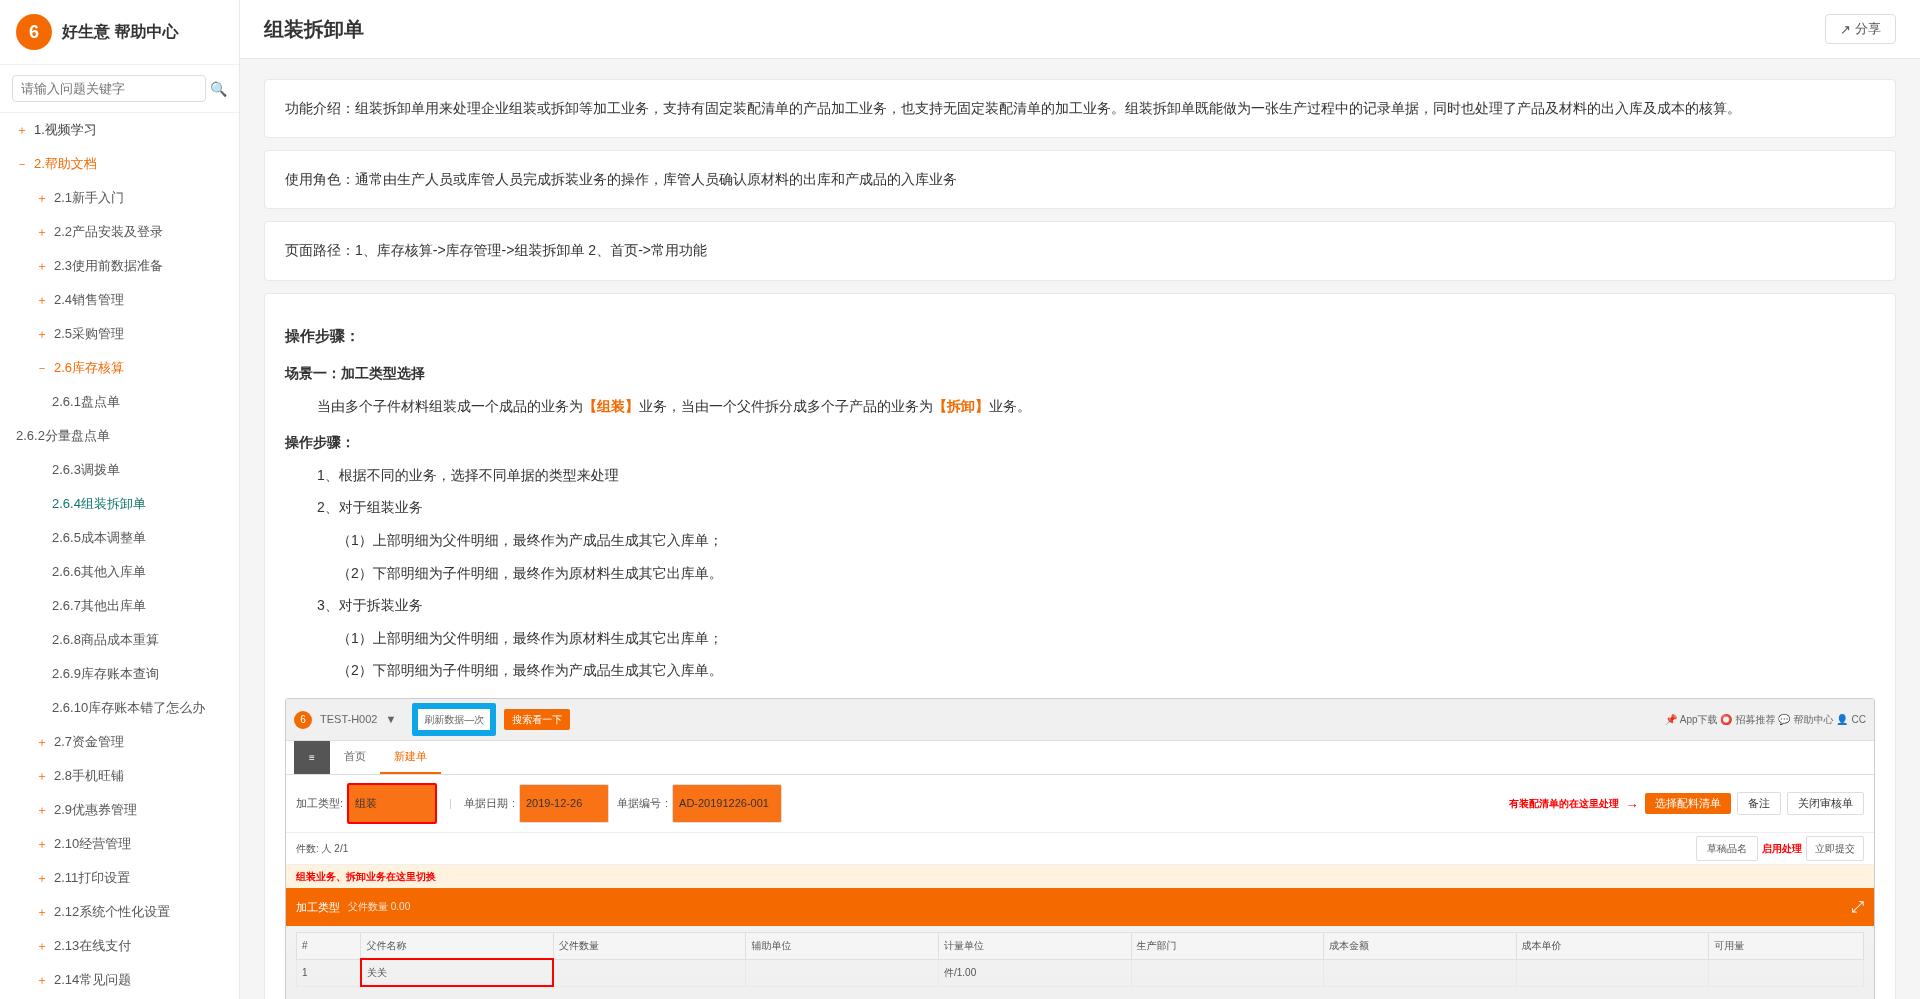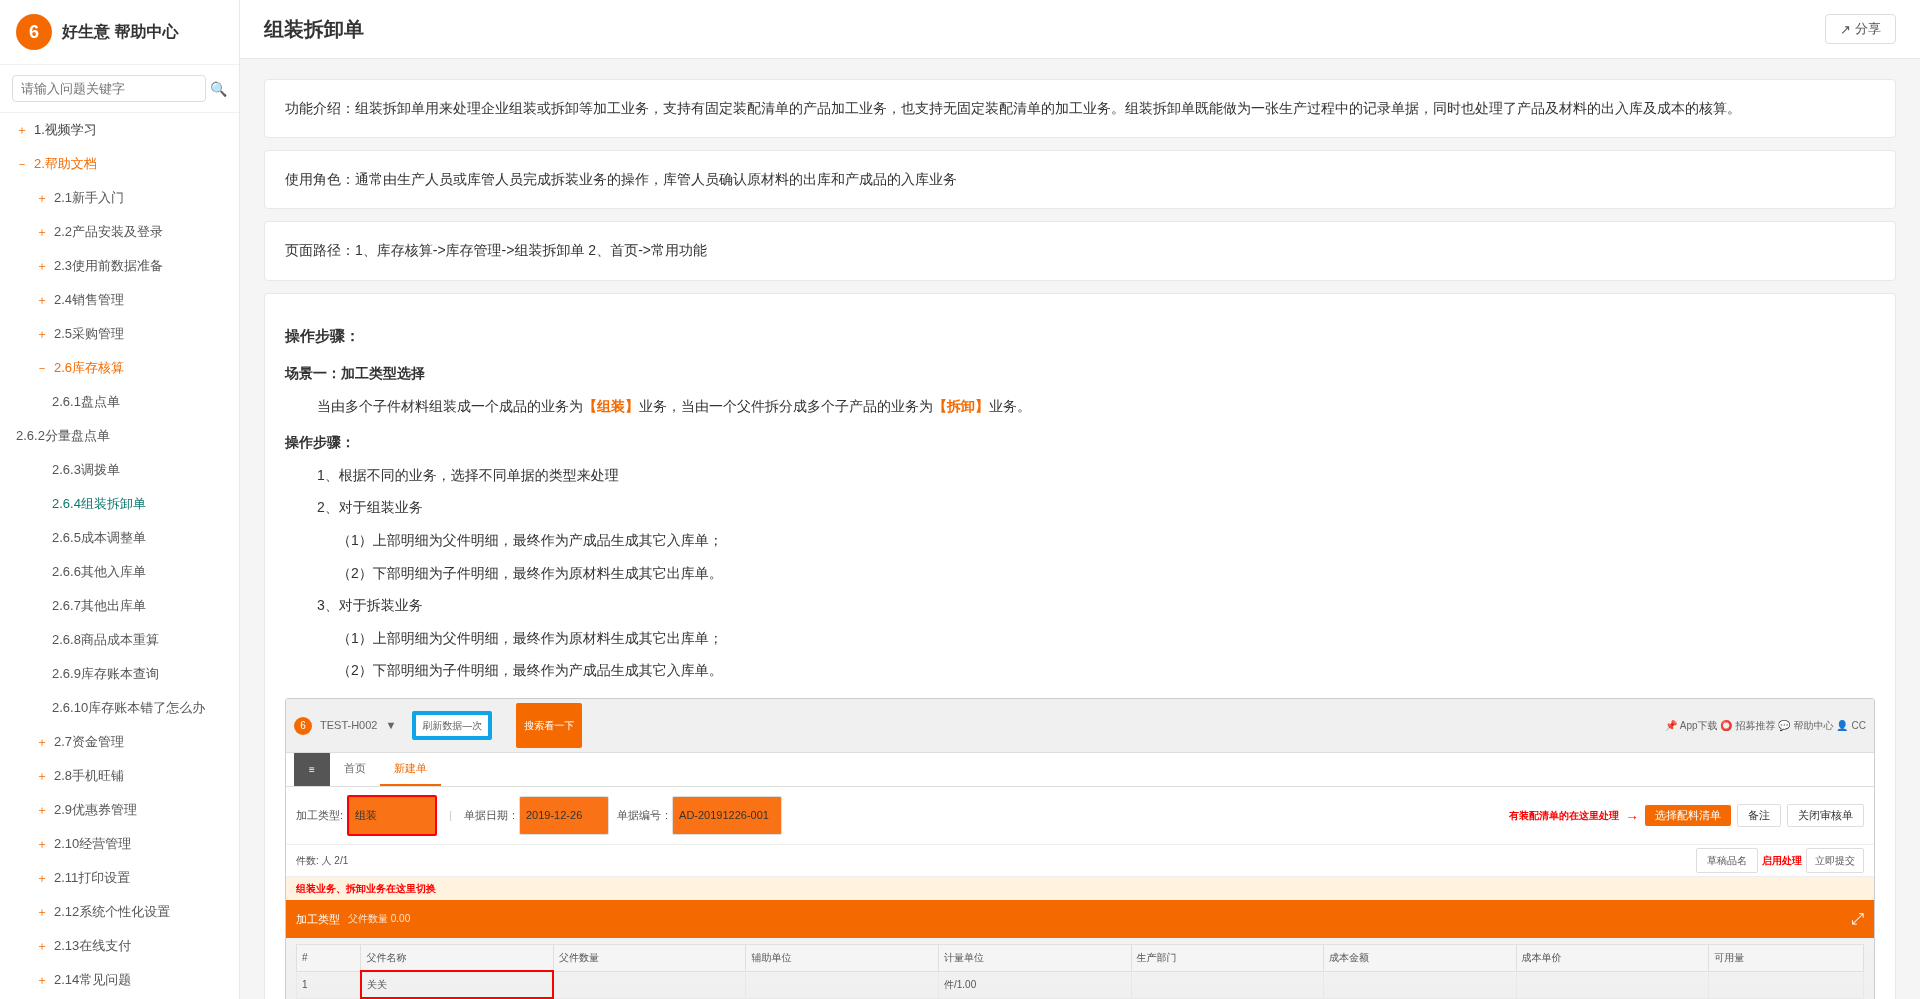--- a/index.html
+++ b/index.html
@@ -451,22 +451,22 @@
       <p class="sub-item-text">（1）上部明细为父件明细，最终作为原材料生成其它出库单；</p>
       <p class="sub-item-text">（2）下部明细为子件明细，最终作为产成品生成其它入库单。</p>
 
       <div class="screenshot-container">
         <div class="sc-mock">
 
           <div class="sc-top-bar">
             <span style="background:#f56a00;color:#fff;width:18px;height:18px;border-radius:50%;display:inline-flex;align-items:center;justify-content:center;font-size:10px;">6</span>
             <span>TEST-H002</span>
             <span>▼</span>
-            <span style="margin-left:8px;background:#fff;border:4px solid #0ea5e9;padding:1px 6px;font-size:10px;border-radius:2px;">刷新数据—次</span>
-            <span style="background:#f56a00;color:#fff;padding:13px 8px;font-size:10px;border-radius:2px;margin-left:16px;">搜索看一下</span>
+            <span style="margin-left:8px;background:#fff;border:6px solid #0ea5e9;padding:1px 6px;font-size:10px;border-radius:2px;">刷新数据—次</span>
+            <span style="background:#f56a00;color:#fff;padding:1px 8px;font-size:10px;border-radius:2px;margin-left:0;">搜索看一下</span>
             <span style="flex:1;"></span>
             <span style="font-size:10px;">📌 App下载 ⭕ 招募推荐 💬 帮助中心 👤 CC</span>
           </div>
 
           <div style="display:flex;background:#fff;border-bottom:1px solid #ddd;padding:0 8px;">
             <div style="width:36px;background:#555;color:#fff;display:flex;align-items:center;justify-content:center;font-size:10px;">≡</div>
             <div class="sc-tab">首页</div>
             <div class="sc-tab active-tab">新建单</div>
           </div>
 

